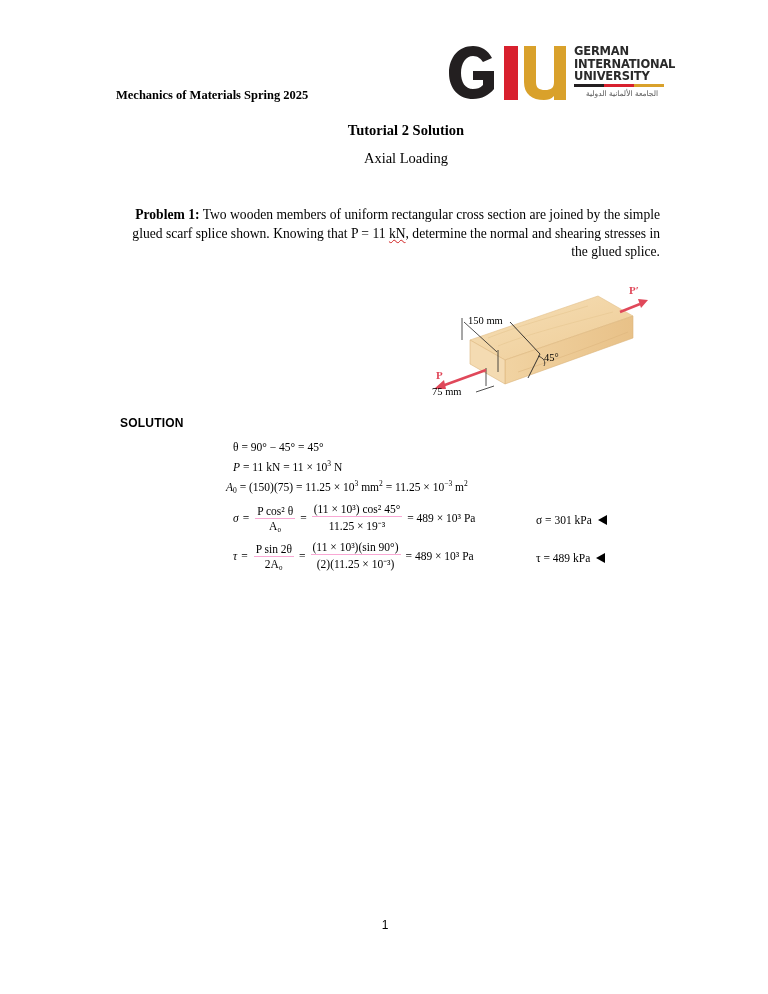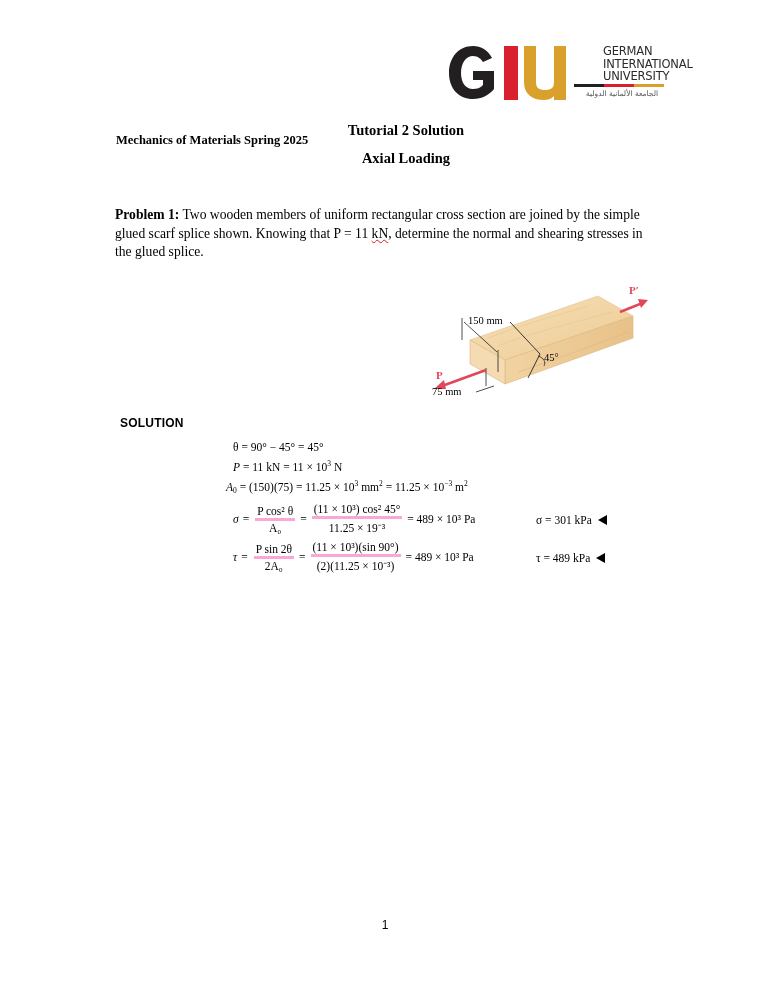--- a/index.html
+++ b/index.html
@@ -4,45 +4,45 @@
 <style>
   html, body { margin: 0; padding: 0; background: #ffffff; }
   body { width: 768px; height: 994px; position: relative; overflow: hidden; font-family: "Liberation Serif", serif; color: #000; }
   .abs { position: absolute; }
 
   
   .logo { left: 446px; top: 42px; width: 236px; height: 62px; }
   .logo-g { left: 0; top: 2px; width: 52px; height: 56px; }
   .logo-i { left: 58px; top: 4px; width: 14px; height: 54px; background: #d8202e; }
   .logo-u { left: 78px; top: 4px; width: 42px; height: 54px; }
-  .logo-text { left: 128px; top: 3px; font-family: "DejaVu Sans", sans-serif; font-weight: normal; font-size: 11.5px; line-height: 12.5px; color: #2a2a2a; letter-spacing: -0.2px; margin-left: 29px; }
+  .logo-text { left: 128px; top: 3px; font-family: "DejaVu Sans", sans-serif; font-weight: bold; font-size: 11.5px; line-height: 12.5px; color: #2a2a2a; letter-spacing: -0.2px; }
   .logo-bars { left: 128px; top: 42px; height: 3px; width: 90px; display: flex; }
   .logo-bars span { flex: 1; height: 3px; }
   .logo-arabic { left: 140px; top: 47px; font-family: "DejaVu Sans", sans-serif; font-size: 7.5px; color: #555; }
 
-  .course { left: 116px; top: 88px; font-weight: bold; font-size: 12.5px; margin-top: 45px; }
+  .course { left: 116px; top: 88px; font-weight: bold; font-size: 12.5px; }
   .title1 { left: 0; width: 768px; top: 122px; text-align: center; font-weight: bold; font-size: 14.5px; padding-left: 44px; box-sizing: border-box; }
-  .title2 { left: 0; width: 768px; top: 150px; text-align: center; font-weight: bold; font-size: 14.5px; padding-left: 44px; box-sizing: border-box; }
+  .title2 { left: 0; width: 768px; top: 150px; text-align: center; font-weight: normal; font-size: 14.5px; padding-left: 44px; box-sizing: border-box; }
 
-  .problem { left: 115px; top: 206px; width: 545px; font-size: 13.6px; line-height: 18.5px; }
+  .problem { left: 115px; top: 206px; width: 545px; font-size: 13.6px; line-height: 18.5px; text-align: right; }
   .problem b { font-weight: bold; }
   .squig { text-decoration: underline wavy #d02020; text-decoration-thickness: 1px; }
 
   .figure { left: 428px; top: 282px; width: 222px; height: 118px; }
   .fig-label { font-family: "Liberation Serif", serif; font-size: 10.5px; }
   .fig-p { font-family: "Liberation Serif", serif; font-weight: bold; font-size: 11px; color: #e0485a; }
 
   .sol-head { left: 120px; top: 416px; font-family: "Liberation Sans", sans-serif; font-weight: bold; font-size: 12px; letter-spacing: 0.2px; }
 
   .eq { font-family: "Liberation Serif", serif; font-size: 11.5px; white-space: nowrap; }
   .eq i { font-style: italic; }
   sup { font-size: 7.5px; vertical-align: 5px; line-height: 0; }
   sub { font-size: 7.5px; vertical-align: -2px; line-height: 0; }
   .frac { display: inline-flex; flex-direction: column; align-items: center; vertical-align: middle; margin: 0 2px; }
-  .frac .num { border-bottom: 3px solid #f9a8d4; padding: 0 2px 1px; }
+  .frac .num { border-bottom: 1px solid #f9a8d4; padding: 0 2px 1px; }
   .frac .den { padding: 1px 2px 0; }
   .result { font-family: "Liberation Serif", serif; font-size: 11.5px; white-space: nowrap; }
   .tri { display: inline-block; width: 0; height: 0; border-top: 5px solid transparent; border-bottom: 5px solid transparent; border-right: 9px solid #000; margin-left: 6px; vertical-align: -1px; }
 
   .pagenum { left: 0; width: 768px; top: 918px; text-align: center; font-family: "Liberation Sans", sans-serif; font-size: 12px; padding-left: 2px; box-sizing: border-box; }
 </style>
 </head>
 <body>
 
 <div class="abs logo">

